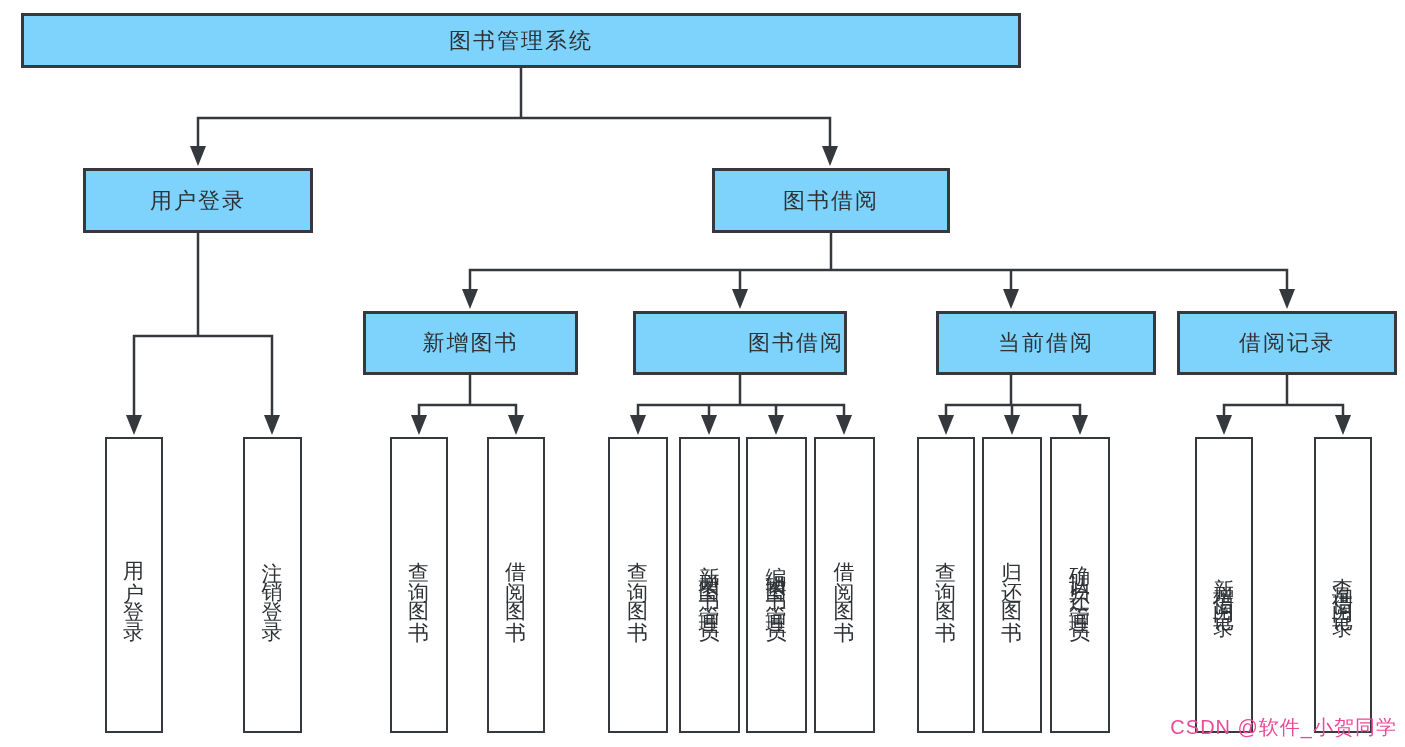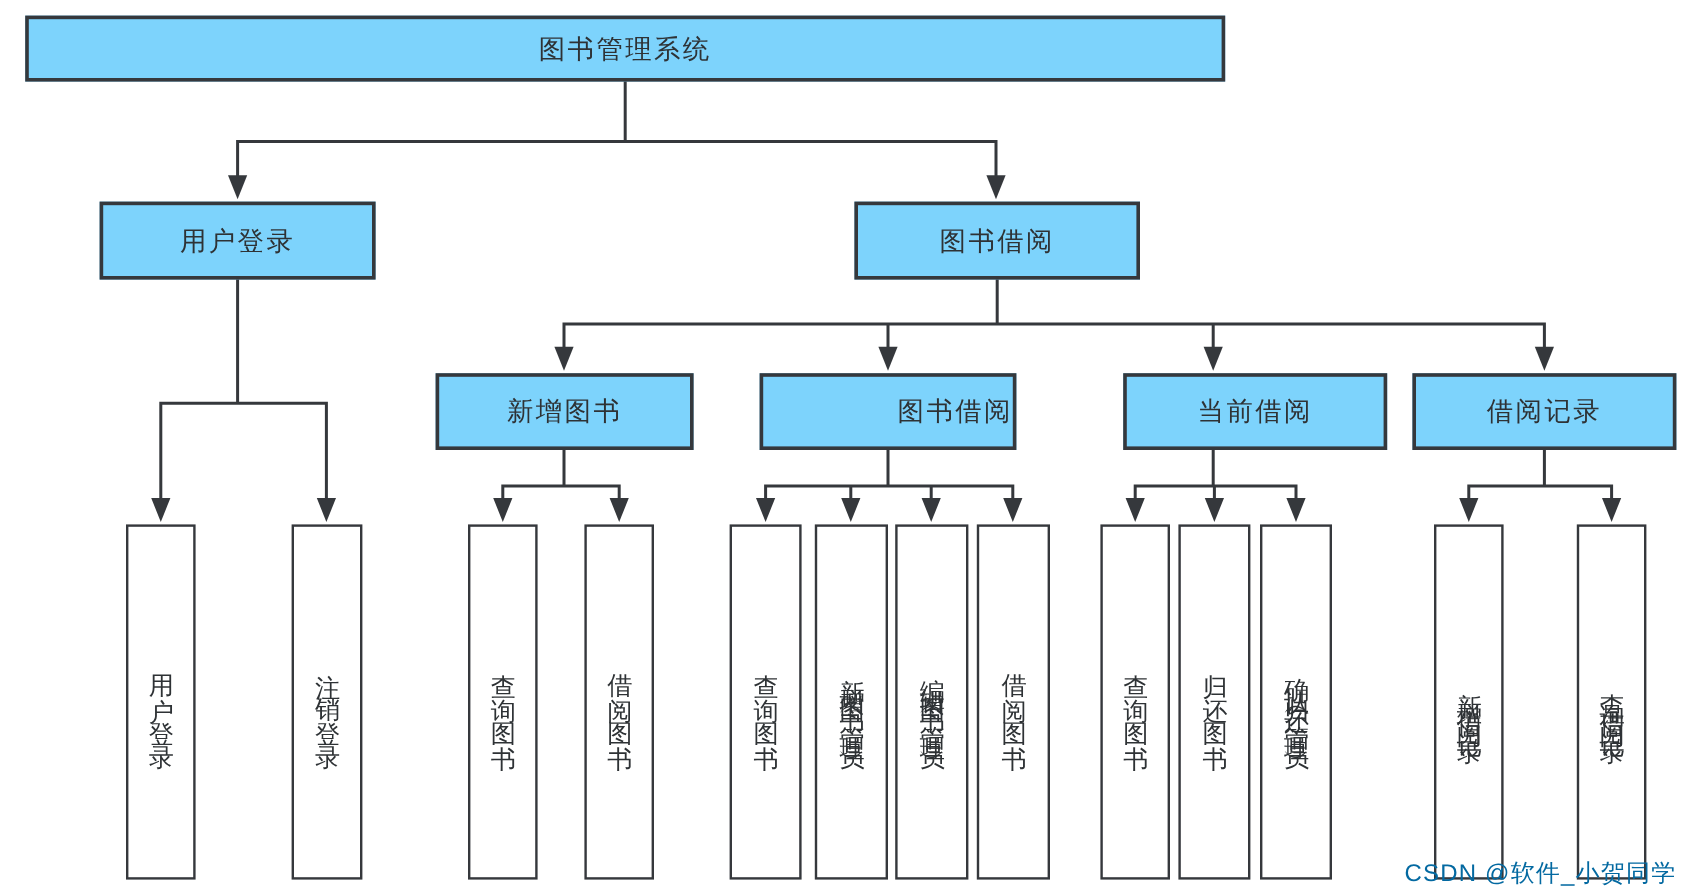--- a/index.html
+++ b/index.html
@@ -55,21 +55,21 @@
     line-height: 1;
     white-space: nowrap;
   }
   .vt-4 { letter-spacing: 20px; }
   .vt-l { letter-spacing: 8px; }
   .watermark {
     position: absolute;
     right: 8px;
     bottom: 6px;
     z-index: 3;
-    color: #0369a1;
+    color: #ec4899;
     font-size: 20px;
     letter-spacing: 1px;
   }
 </style>
 </head>
 <body>
 
 <div class="canvas">
 
   <svg class="connectors" viewBox="0 0 1405 747" xmlns="http://www.w3.org/2000/svg">

